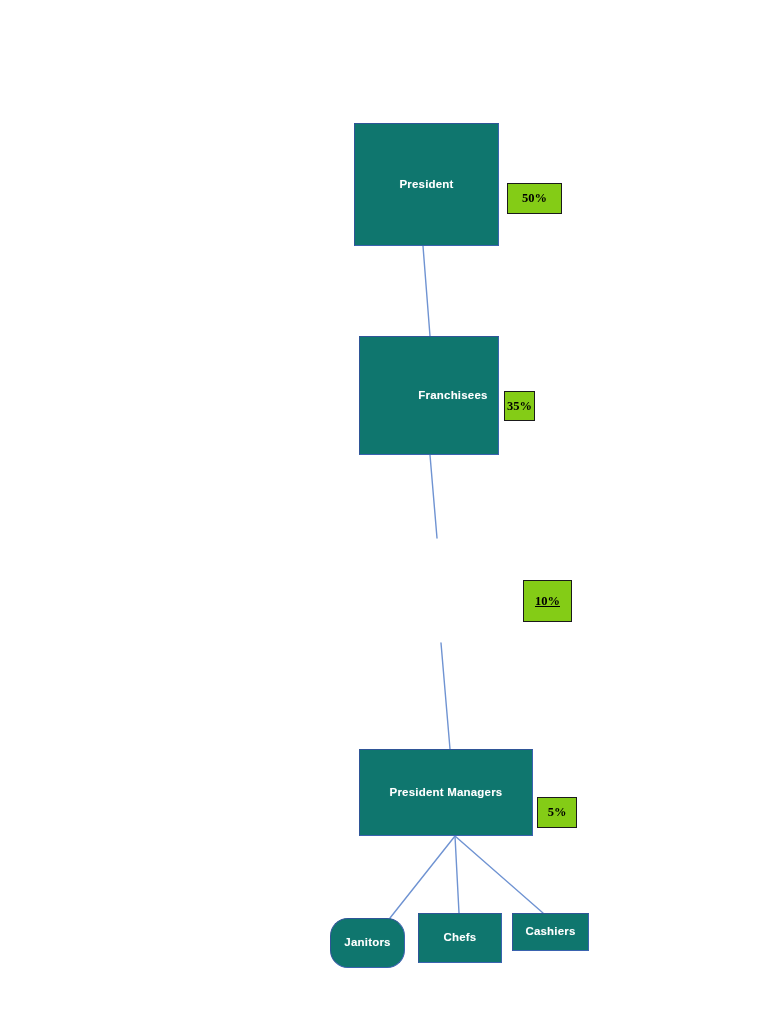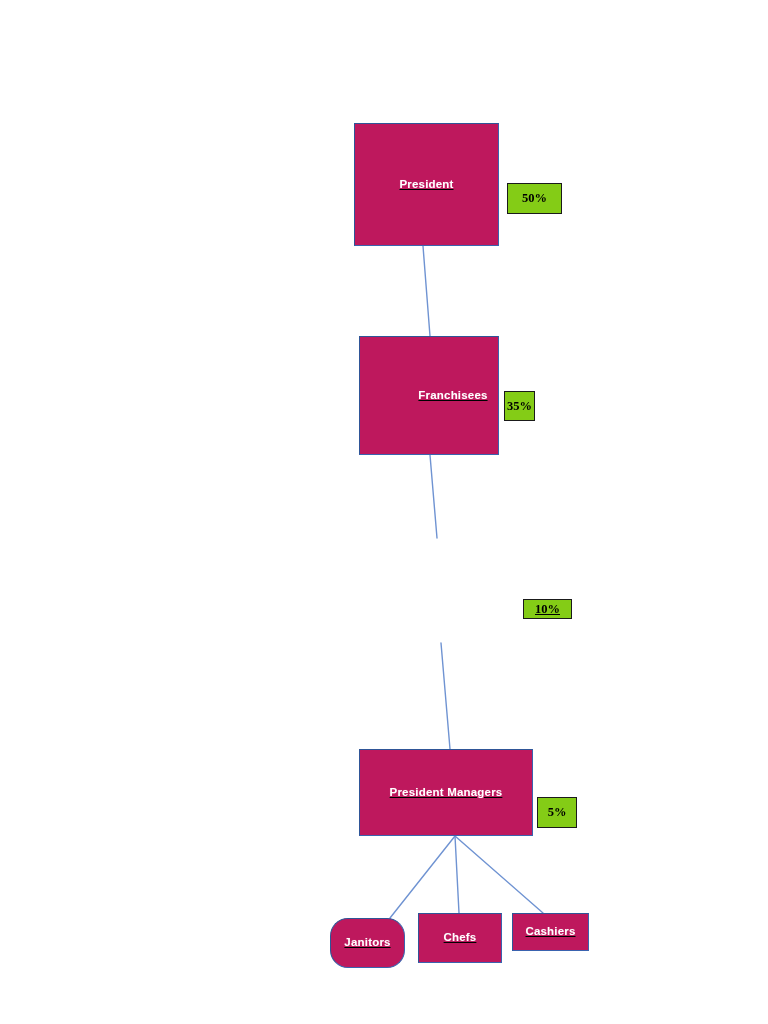--- a/index.html
+++ b/index.html
@@ -30,29 +30,28 @@
     top: 0;
     width: 768px;
     height: 1024px;
     z-index: 1;
   }
 
   .org-node {
     position: absolute;
     z-index: 2;
     box-sizing: border-box;
-    background: #be185d;
+    background: #0f766e;
     border: 1px solid #3a63af;
     border-top-color: #2f5597;
     border-left-color: #2f5597;
     display: flex;
     align-items: center;
     justify-content: center;
     text-align: center;
-    text-decoration: underline;
   }
 
   .org-node-label {
     color: #ffffff;
     font-family: "Liberation Sans", sans-serif;
     font-weight: bold;
     font-size: 11.5px;
     letter-spacing: 0.2px;
     line-height: 1.15;
     white-space: nowrap;
@@ -83,21 +82,21 @@
   #node-president        { left: 354px; top: 123px; width: 145px; height: 123px; }
   #node-franchisees      { left: 359px; top: 336px; width: 140px; height: 119px; padding-left: 48px; }
   #node-franchise-owners { left: 362px; top: 538px; width: 157px; height: 105px; }
   #node-restaurant-managers { left: 359px; top: 749px; width: 174px; height: 87px; }
   #node-janitors         { left: 330px; top: 918px; width: 75px; height: 50px; border-radius: 18px; }
   #node-chefs            { left: 418px; top: 913px; width: 84px; height: 50px; }
   #node-cashiers         { left: 512px; top: 913px; width: 77px; height: 38px; }
 
   #callout-president        { left: 507px; top: 183px; width: 55px; height: 31px; }
   #callout-franchisees      { left: 504px; top: 391px; width: 31px; height: 30px; }
-  #callout-franchise-owners { left: 523px; top: 599px; width: 49px; height: 20px; text-decoration: underline; }
+  #callout-franchise-owners { left: 523px; top: 580px; width: 49px; height: 42px; text-decoration: underline; }
   #callout-restaurant-managers { left: 537px; top: 797px; width: 40px; height: 31px; }
 </style>
 </head>
 <body>
 
 <div id="org-chart-canvas">
 
   <svg id="connector-layer" viewBox="0 0 768 1024" width="768" height="1024" preserveAspectRatio="none">
     <g stroke="#6f93d2" stroke-width="1.4" fill="none" stroke-linecap="round">
       <line x1="423" y1="246" x2="430" y2="336"></line>

